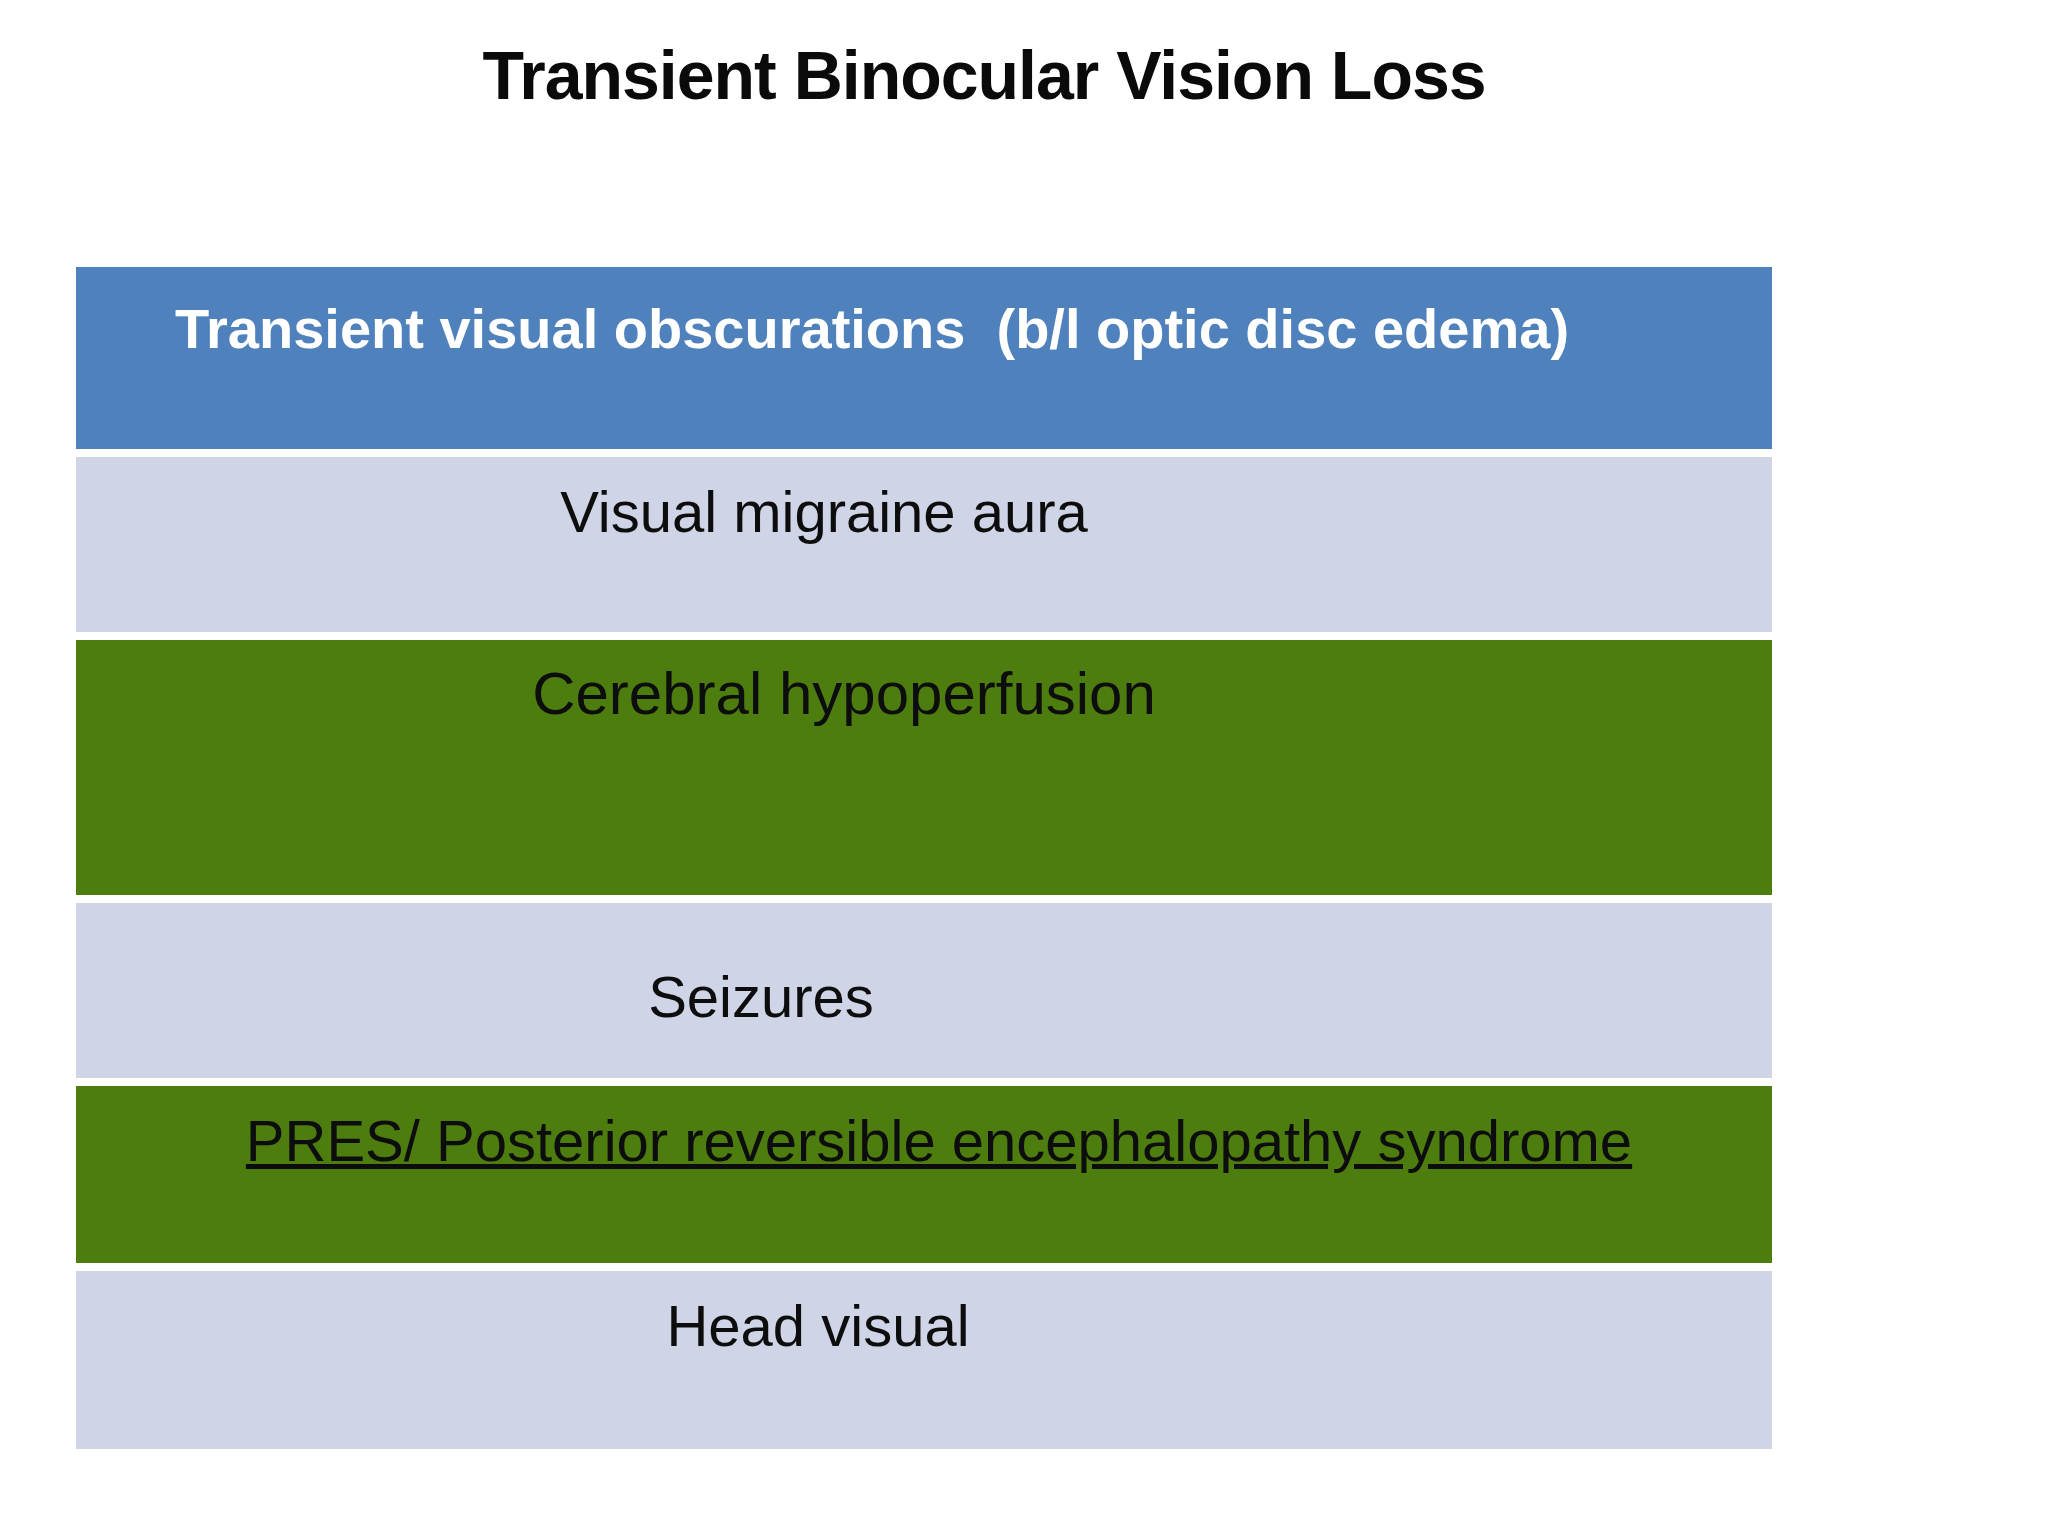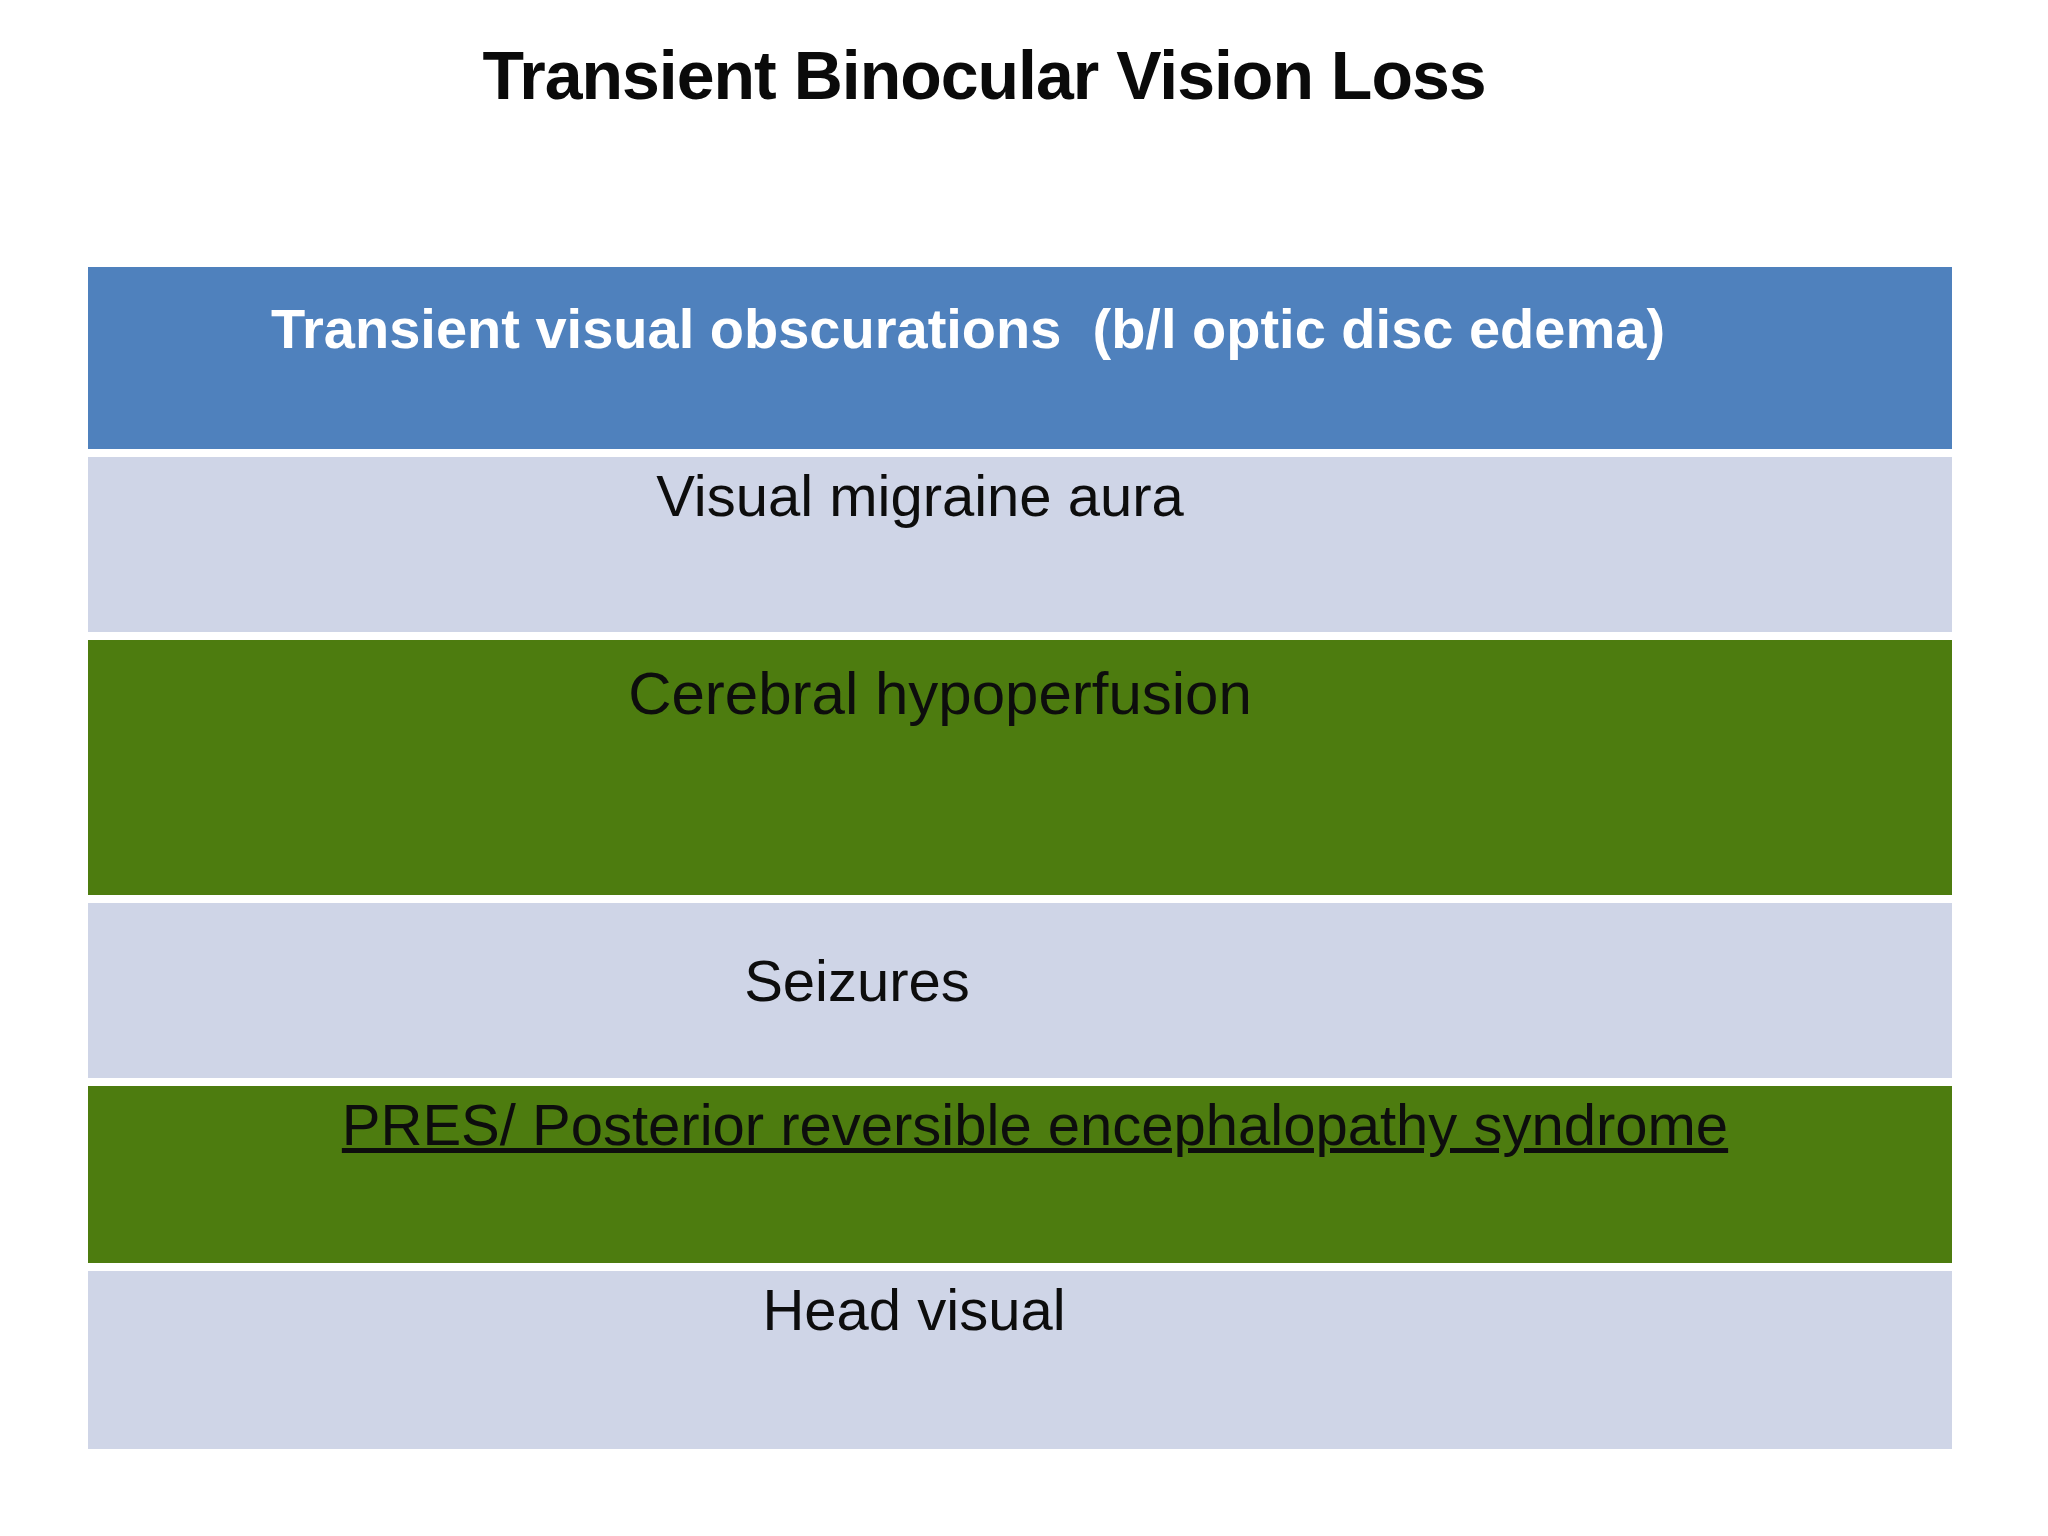--- a/index.html
+++ b/index.html
@@ -23,33 +23,34 @@
     margin: 0;
     text-align: center;
     font-size: 68px;
     font-weight: bold;
     letter-spacing: -1px;
     color: #0a0a0a;
     transform: translateX(-40px);
   }
   .table {
     position: absolute;
-    left: 88px;
+    left: 76px;
     top: 267px;
-    width: 1864px;
+    width: 1696px;
     display: flex;
     flex-direction: column;
     gap: 8px;
   }
   .row {
     box-sizing: border-box;
     display: flex;
     flex-direction: column;
     align-items: center;
     justify-content: flex-start;
+    padding-top: 16px;
     font-size: 58px;
     color: #0d0d0d;
   }
   .row.header {
     height: 182px;
     background: #4f81bd;
     color: #ffffff;
     font-weight: bold;
     font-size: 56px;
     padding-top: 24px;

